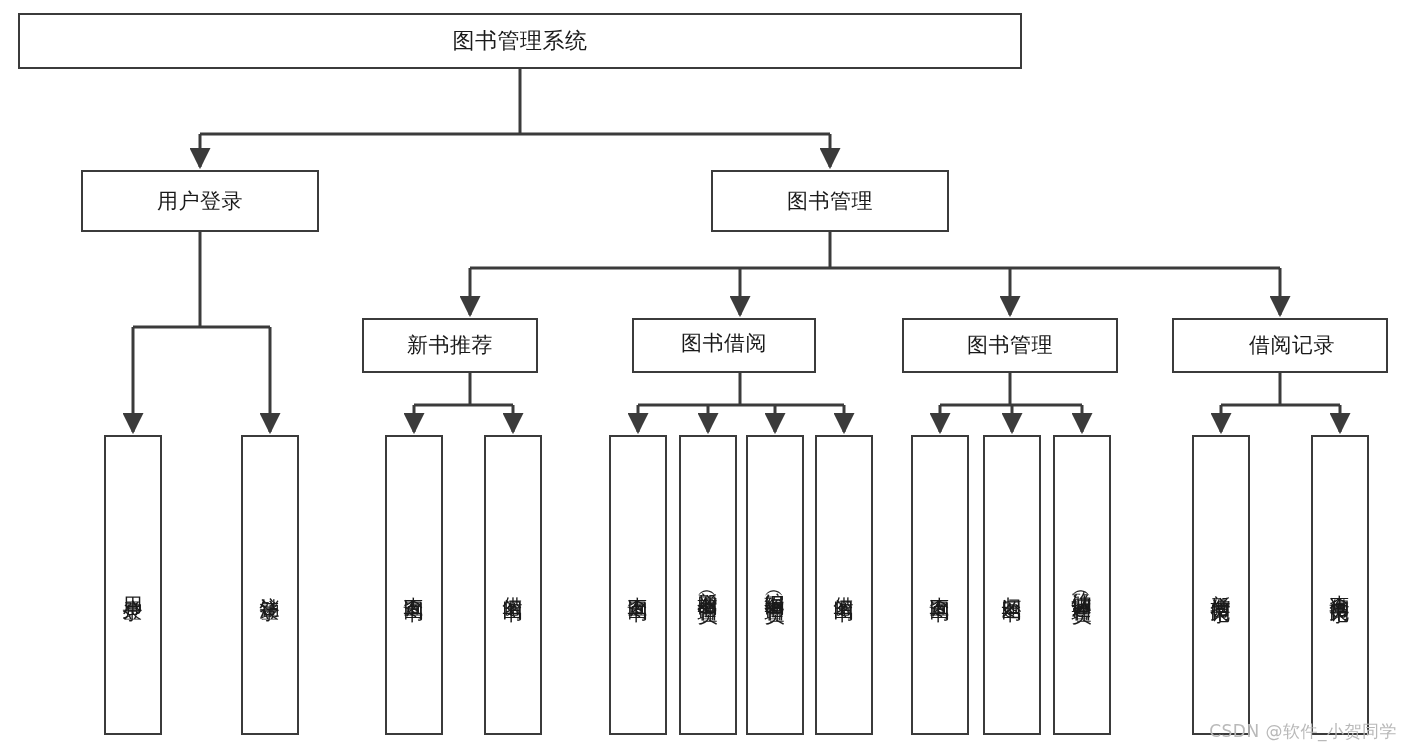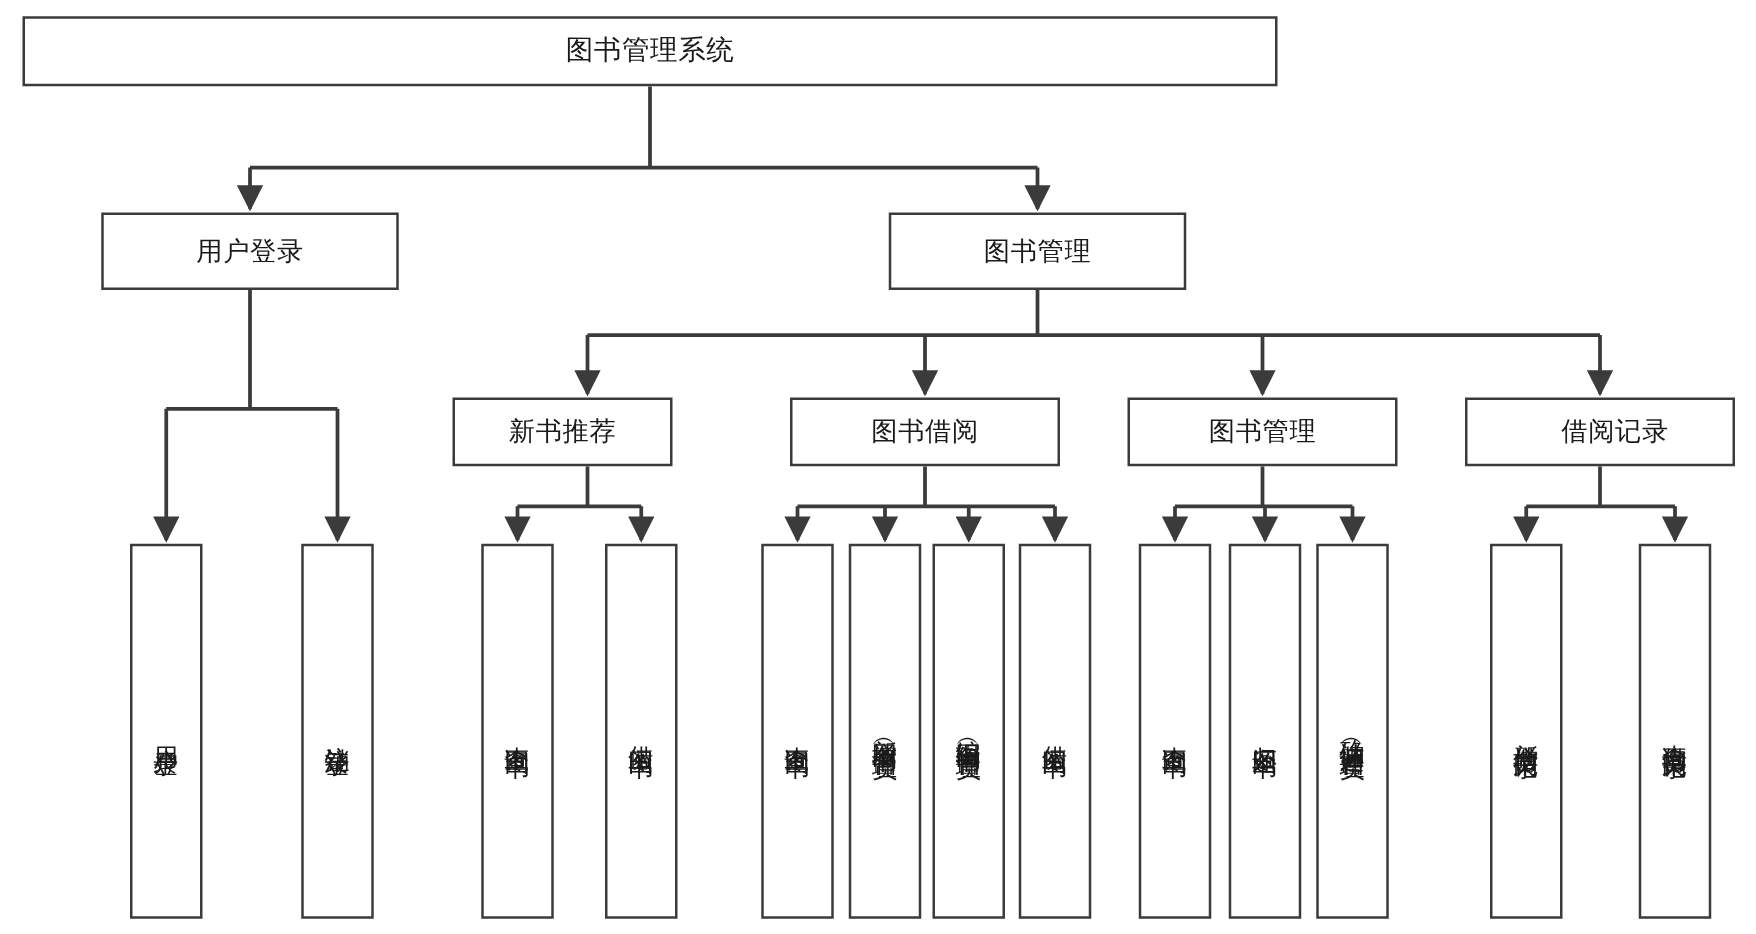--- a/index.html
+++ b/index.html
@@ -120,21 +120,21 @@
       </div>
       <div class="node level-2" style="left: 81px; top: 170px; width: 238px; height: 62px;">
         <span>用户登录</span>
       </div>
       <div class="node level-2" style="left: 711px; top: 170px; width: 238px; height: 62px;">
         <span>图书管理</span>
       </div>
       <div class="node level-3" style="left: 362px; top: 318px; width: 176px; height: 55px;">
         <span>新书推荐</span>
       </div>
-      <div class="node level-3" style="left: 632px; top: 318px; width: 216px; height: 55px;">
+      <div class="node level-3" style="left: 632px; top: 318px; width: 184px; height: 55px; font-family: Liberation Mono, monospace;">
         <span>图书借阅</span>
       </div>
       <div class="node level-3" style="left: 902px; top: 318px; width: 216px; height: 55px;">
         <span>图书管理</span>
       </div>
       <div class="node level-3" style="left: 1172px; top: 318px; width: 216px; height: 55px; padding-left: 24px;">
         <span>借阅记录</span>
       </div>
       <div class="node level-leaf leaf" style="left: 104px; top: 435px; width: 58px; height: 300px;">
         <span class="vtext">用户登录</span>
@@ -170,13 +170,14 @@
         <span class="vtext">确认归还（管理员）</span>
       </div>
       <div class="node level-leaf leaf" style="left: 1192px; top: 435px; width: 58px; height: 300px;">
         <span class="vtext">新增借阅记录</span>
       </div>
       <div class="node level-leaf leaf" style="left: 1311px; top: 435px; width: 58px; height: 300px;">
         <span class="vtext">查询借阅记录</span>
       </div>
     </div>
 
+  <div class="watermark">CSDN @软件_小贺同学</div>
 </div>
 
 </body></html>

